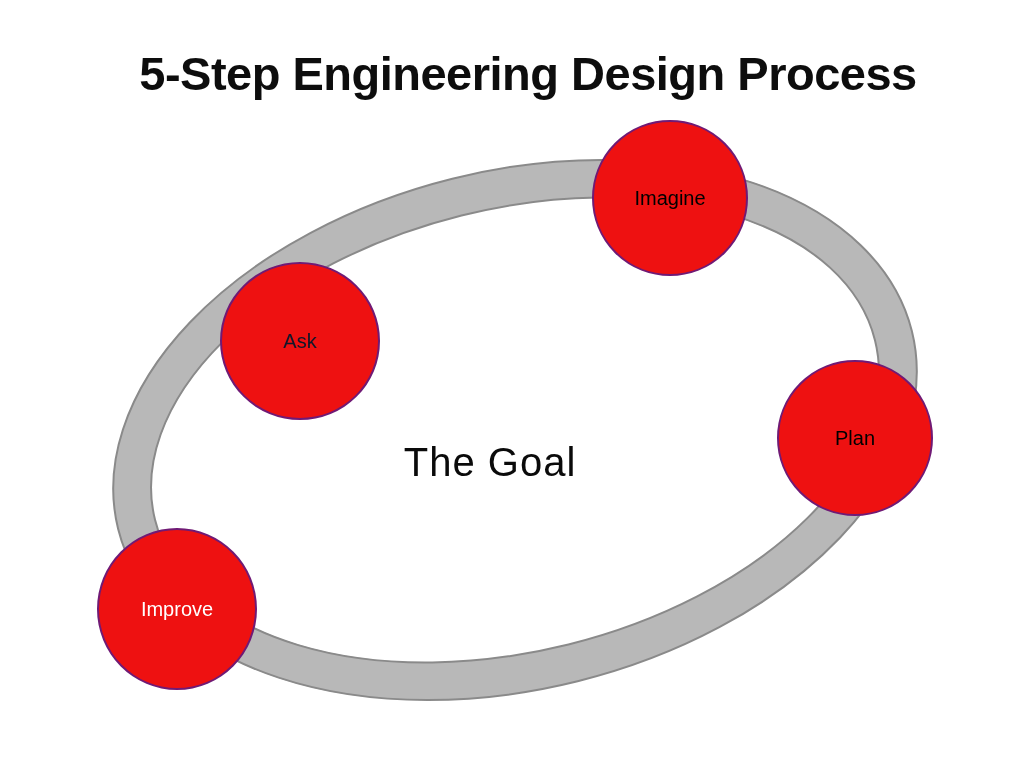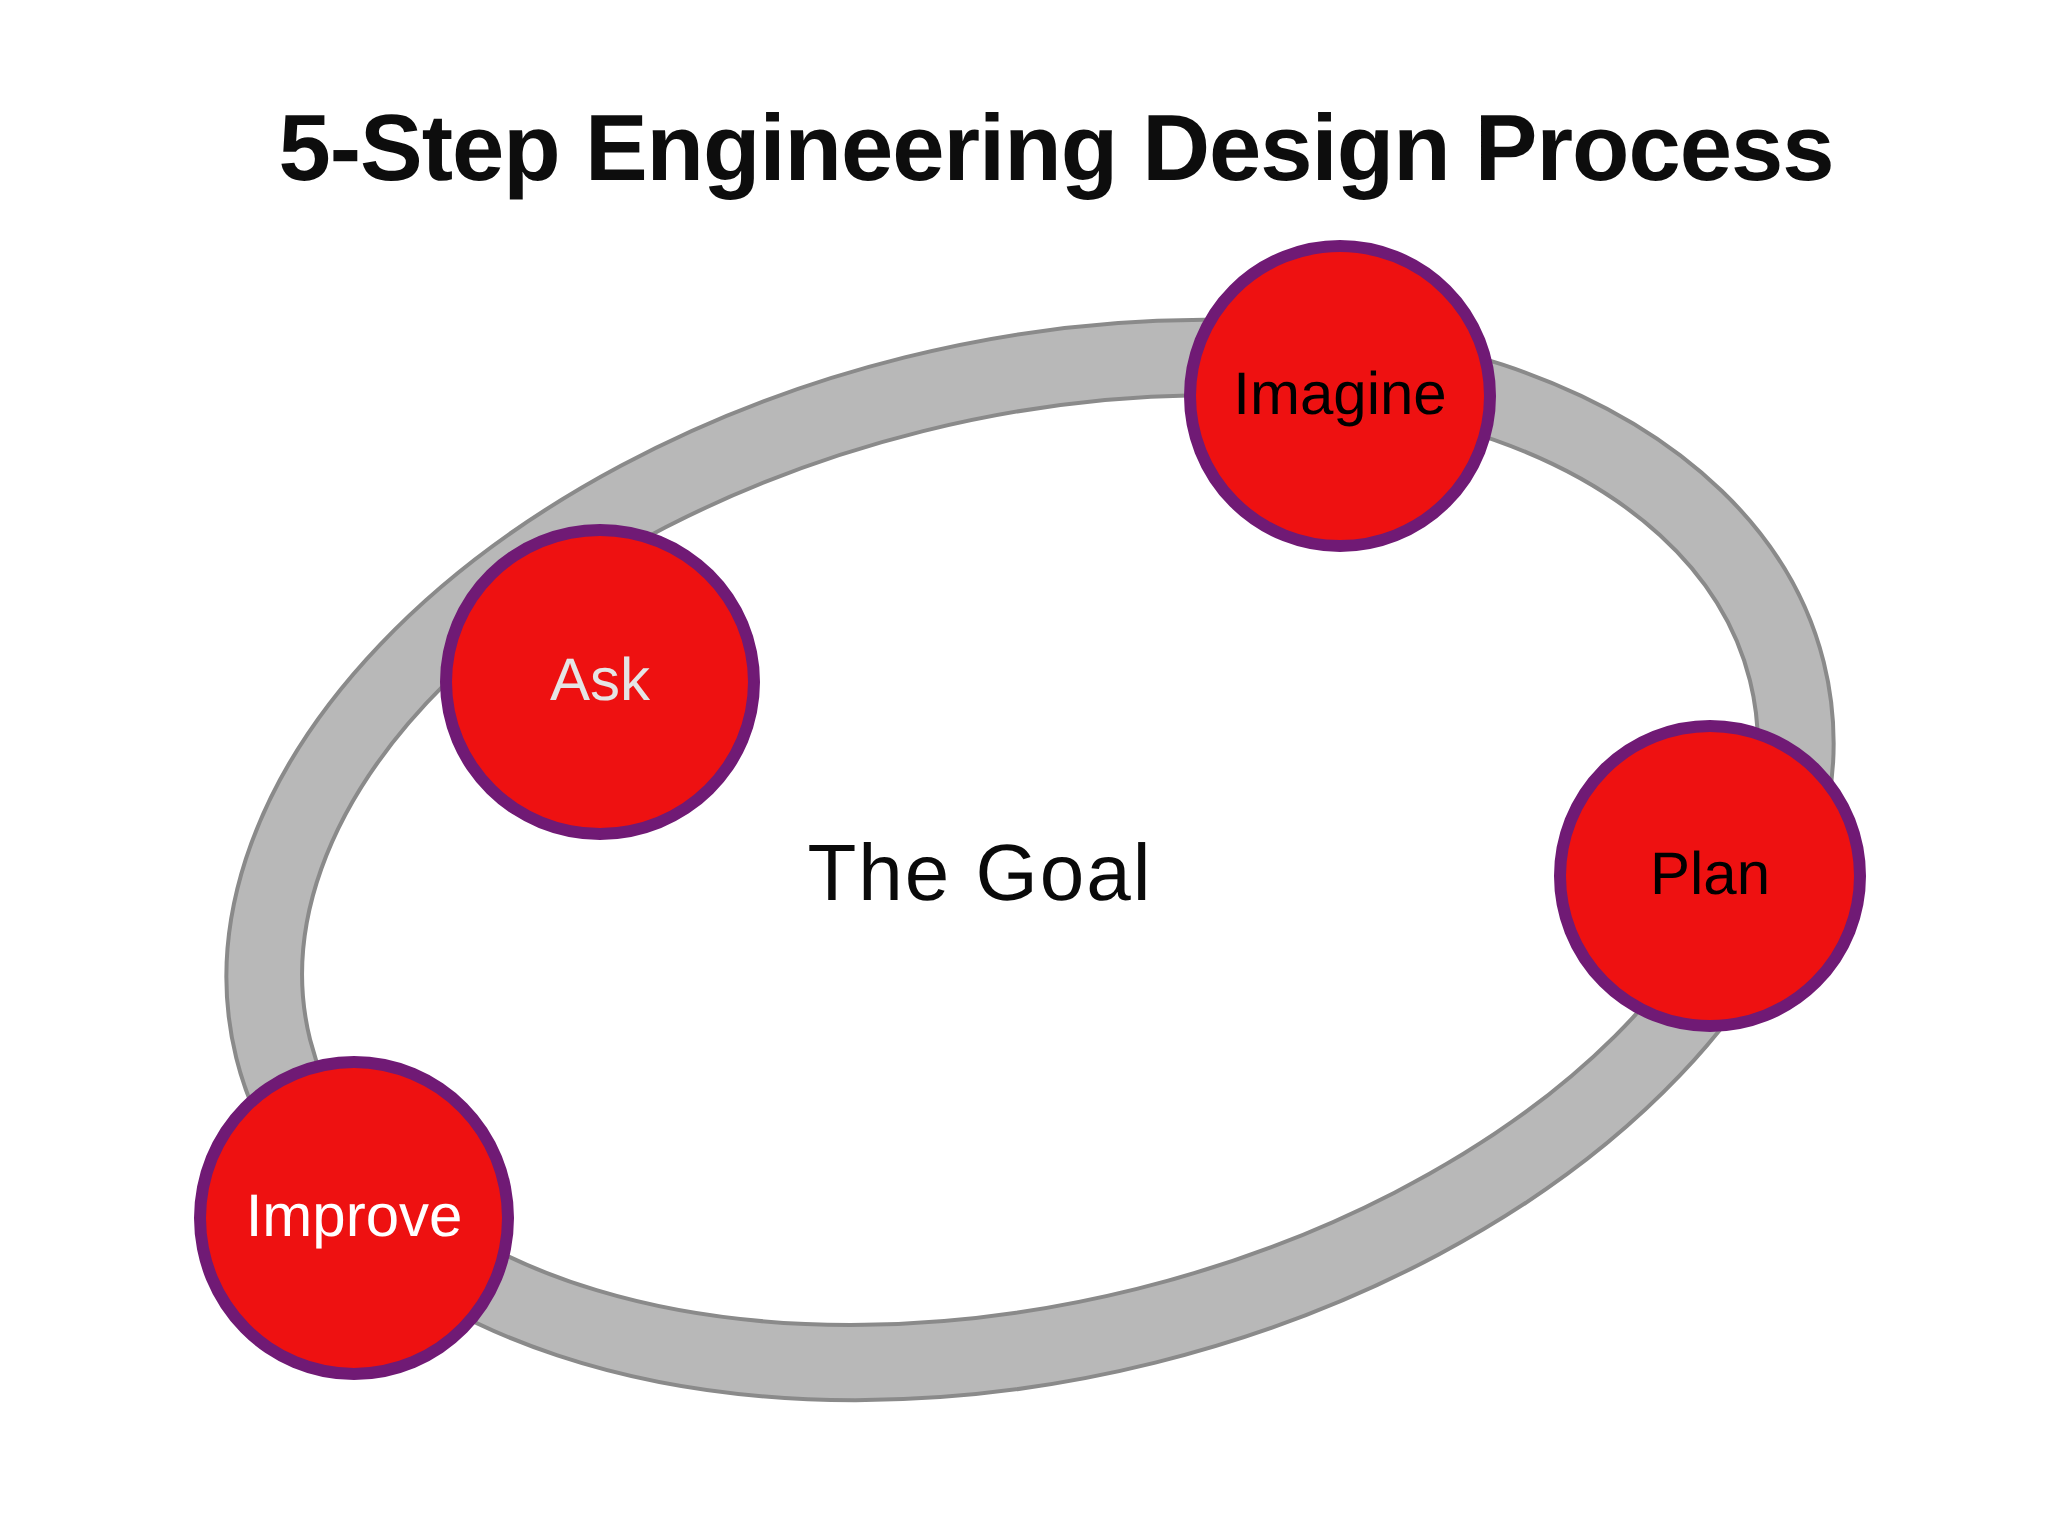--- a/index.html
+++ b/index.html
@@ -31,37 +31,37 @@
     position: absolute;
     top: 0;
     left: 0;
     width: 1024px;
     height: 768px;
   }
   .step-circle {
     position: absolute;
     border-radius: 50%;
     background: #ee1111;
-    border: 6px solid #701a75;
+    border: 2px solid #701a75;
     display: flex;
     align-items: center;
     justify-content: center;
-    font-size: 30px;
+    font-size: 20px;
     color: #000000;
     box-sizing: border-box;
   }
   .step-imagine { left: 592px; top: 120px; width: 156px; height: 156px; }
   .step-ask     { left: 220px; top: 262px; width: 160px; height: 158px; }
   .step-plan    { left: 777px; top: 360px; width: 156px; height: 156px; }
   .step-improve { left:  97px; top: 528px; width: 160px; height: 162px; }
   .step-create  { left: 487px; top: 556px; width: 156px; height: 158px; }
   .goal {
     position: absolute;
     left: 355px;
-    top: 415px;
+    top: 440px;
     width: 270px;
     text-align: center;
     font-size: 40px;
     color: #0a0a0a;
     letter-spacing: 1px;
   }
 </style>
 </head>
 <body>
 
@@ -74,21 +74,21 @@
       <ellipse cx="515" cy="430" rx="390" ry="240" fill="none" stroke="#b8b8b8" stroke-width="38"></ellipse>
       <ellipse cx="515" cy="430" rx="409" ry="259" fill="none" stroke="#8a8a8a" stroke-width="2"></ellipse>
       <ellipse cx="515" cy="430" rx="371" ry="221" fill="none" stroke="#8a8a8a" stroke-width="2"></ellipse>
     </g>
   </svg>
 
   <div class="step-circle step-imagine" style="color: rgb(0, 0, 0);">
     <span>Imagine</span>
   </div>
 
-  <div class="step-circle step-ask" style="color: #e5e5e5;">
+  <div class="step-circle step-ask" style="color: #0f172a;">
     <span>Ask</span>
   </div>
 
   <div class="step-circle step-improve" style="color: rgb(255, 255, 255);">
     <span>Improve</span>
   </div>
 
   <div class="step-circle step-plan" style="color: rgb(0, 0, 0);">
     <span>Plan</span>
   </div>

